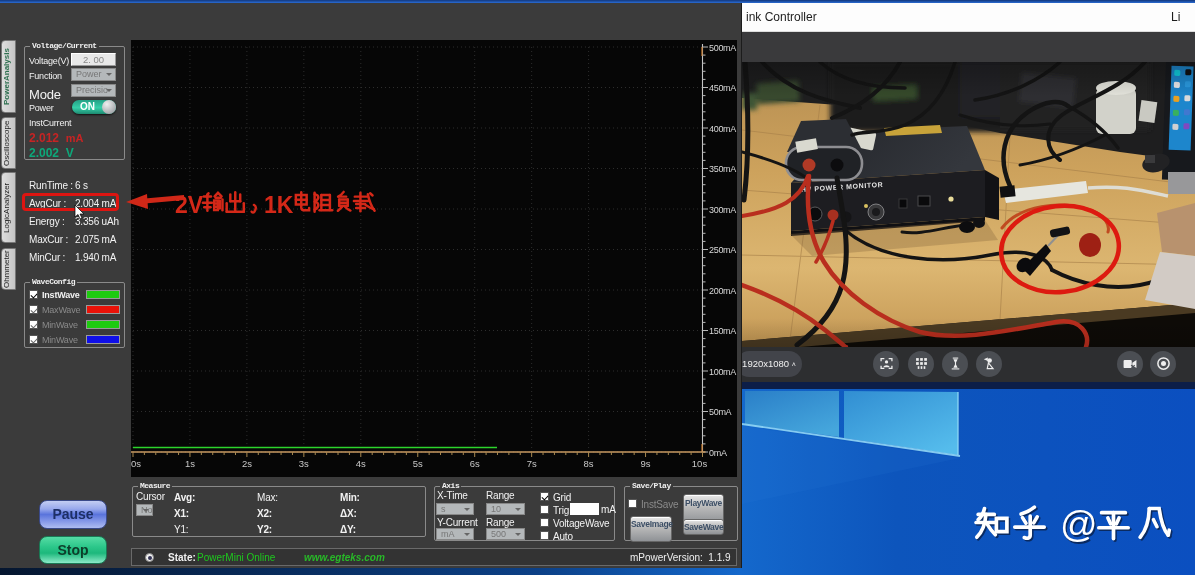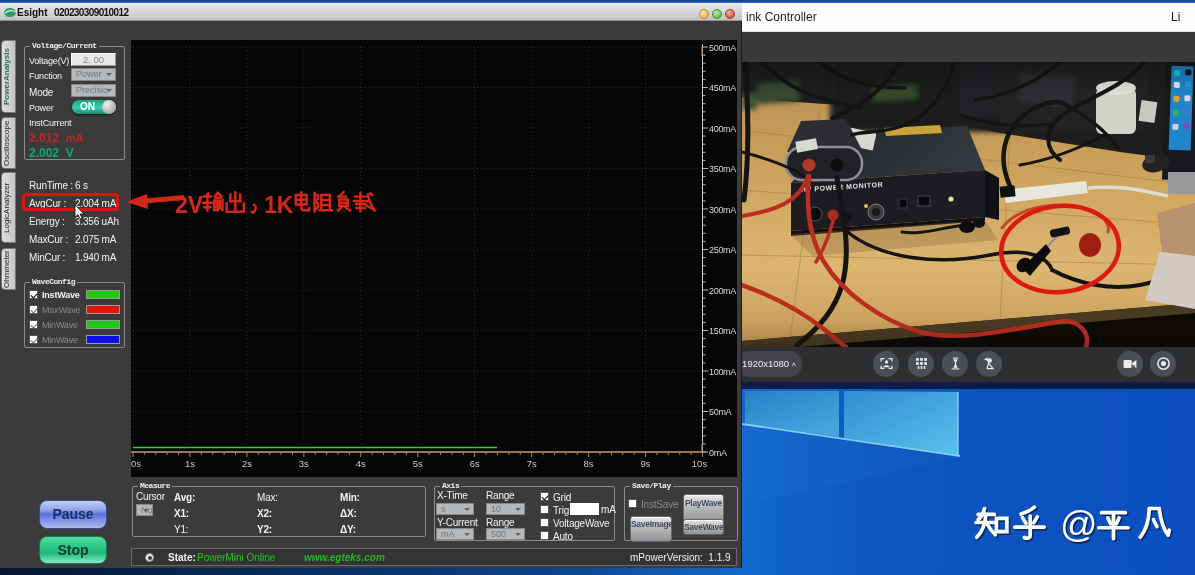--- a/index.html
+++ b/index.html
@@ -330,31 +330,20 @@
             </g>
           </svg></div>
   <div class="tbtn" style="left:408px"><svg width="15" height="15" viewBox="0 0 24 24" style="margin-top:5px">
             <circle cx="12" cy="12" r="9" fill="none" stroke="#eee" stroke-width="2.4"></circle>
             <circle cx="12" cy="12" r="4" fill="#eee"></circle>
           </svg></div>
  </div>
 </div>
 
 <div id="esight">
- <div id="titlebar">
-  <svg style="position:absolute;left:4px;top:4px" width="13" height="11" viewBox="0 0 13 11">
-          <ellipse cx="6" cy="5.5" rx="6" ry="4.5" fill="#2e9e68"></ellipse>
-          <path d="M1,6 C4,3 9,3 12,5" stroke="#d0f0e0" stroke-width="1.2" fill="none"></path>
-        </svg>
-  <span class="ttl" style="left:17px;font-size:10px">Esight</span>
-        <span class="ttl" style="left:54px;font-size:10px;letter-spacing:-0.6px">020230309010012</span>
-  <div class="macbtn" style="left:699px;background:radial-gradient(circle at 35% 30%,#ffe9a8,#e2a63b);border:1px solid #b78a2e"></div>
-  <div class="macbtn" style="left:712px;background:radial-gradient(circle at 35% 30%,#b8f0a8,#4aa63b);border:1px solid #3b8a2e"></div>
-  <div class="macbtn" style="left:725px;background:radial-gradient(circle at 35% 30%,#f0b0a8,#c63b2e);border:1px solid #a82e22"></div>
- </div>
 
  <div class="vtab" style="top:40px;height:73px;color:#2e7050;font-weight:bold">PowerAnalysis</div>
  <div class="vtab" style="top:117px;height:52px">Oscilloscope</div>
  <div class="vtab" style="top:172px;height:71px">LogicAnalyzer</div>
  <div class="vtab" style="top:248px;height:42px">Ohmmeter</div>
 
  <div class="abs" style="left:131px;top:40px;width:606px;height:437px;background:#060606"></div>
  <svg class="abs" style="left:131px;top:40px" width="606" height="437" viewBox="131 40 606 437">
   <g stroke="#2d2d2d" stroke-dasharray="1,3">
    <g id="vgrid"></g>
@@ -514,21 +503,21 @@
         </g>
  </svg>
 
  <div class="gb" style="left:24px;top:46px;width:101px;height:114px">
         <div class="gbt">Voltage/Current</div>
       </div>
  <span class="lbl" style="left:29px;top:56px;font-size:9px">Voltage(V)</span>
  <div class="inp" style="left:71px;top:53px;width:45px;height:13px">2. 00</div>
  <span class="lbl" style="left:29px;top:71px;font-size:9px">Function</span>
  <div class="dd" style="left:71px;top:68px;width:45px;height:13px">Power</div>
- <span class="lbl" style="left:29px;top:87px;font-size:10px">Mode</span>
+ <span class="lbl" style="left:29px;top:87px;font-size:13px">Mode</span>
  <div class="dd" style="left:71px;top:84px;width:45px;height:13px">Precisio</div>
  <span class="lbl" style="left:29px;top:103px;font-size:9px">Power</span>
  <div class="abs" style="left:72px;top:100px;width:44px;height:14px;border-radius:7px;background:linear-gradient(#25a085,#36cfa9 55%,#1d8a70);box-shadow:0 1px 2px #111">
    <span style="position:absolute;left:8px;top:1px;font-size:10px;font-weight:bold;color:#fff">ON</span>
    <div style="position:absolute;right:0px;top:0px;width:14px;height:14px;border-radius:50%;background:radial-gradient(circle at 35% 30%,#efefef,#8a8f94)"></div>
  </div>
  <span class="lbl" style="left:29px;top:118px;font-size:9px">InstCurrent</span>
  <span class="abs" style="left:29px;top:131px;font-size:12px;font-weight:bold;color:#c62424;font-family:'Liberation Sans'">2.012&nbsp; <span style="font-size:11px">mA</span></span>
  <span class="abs" style="left:29px;top:146px;font-size:12px;font-weight:bold;color:#0da87a">2.002&nbsp; V</span>
 

